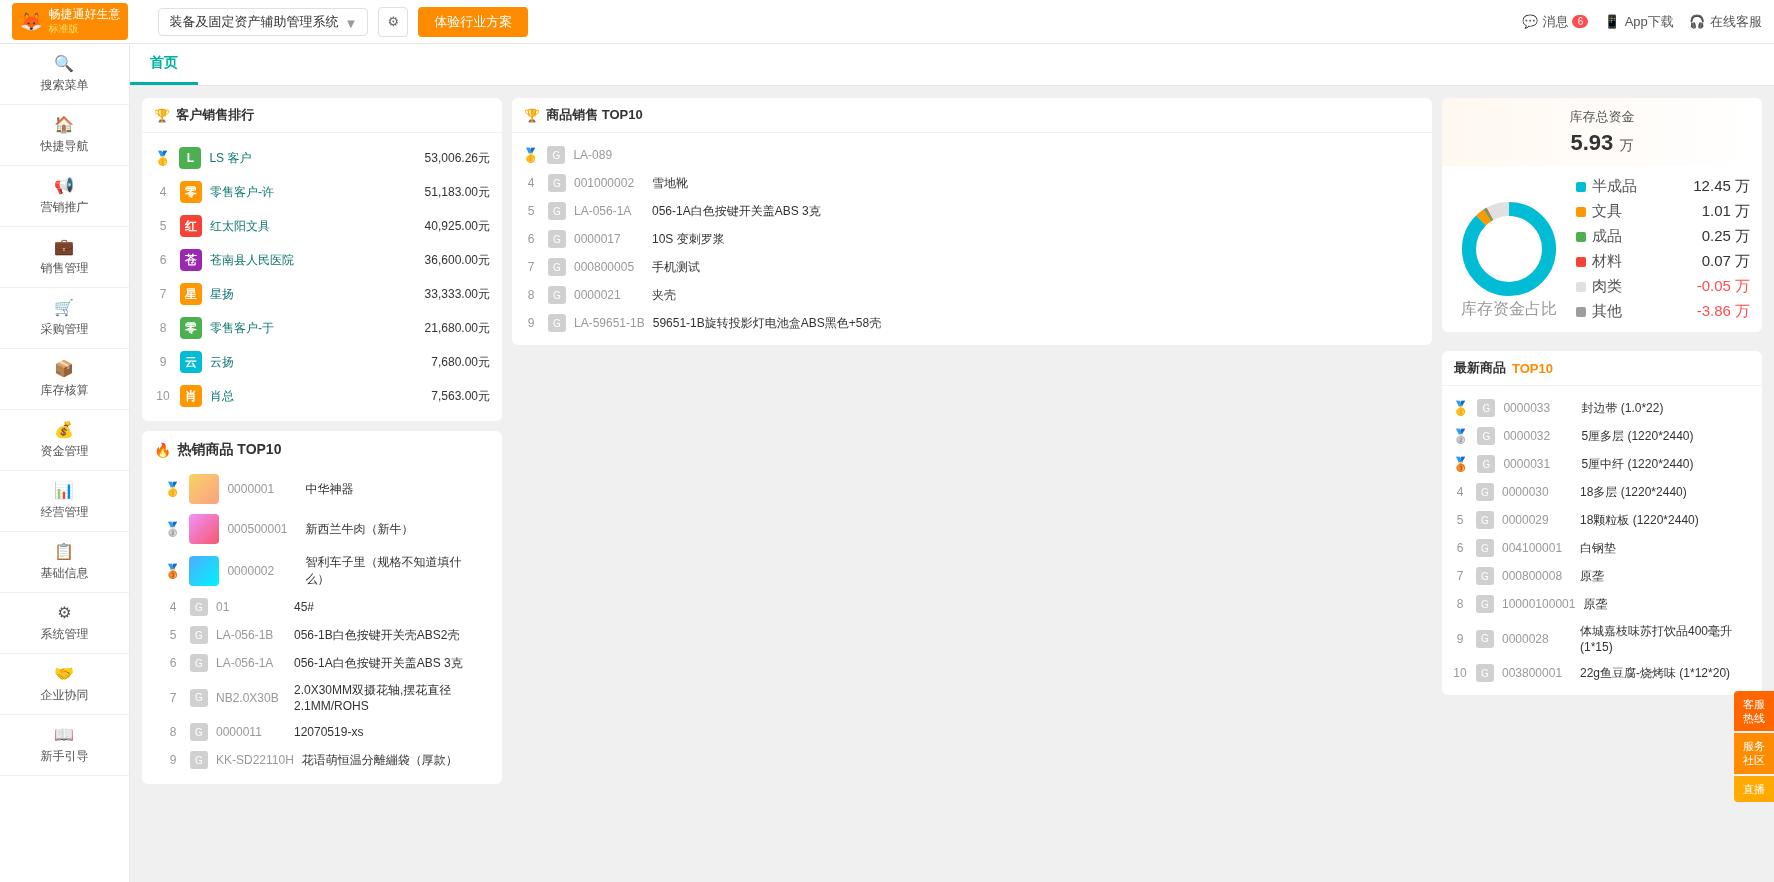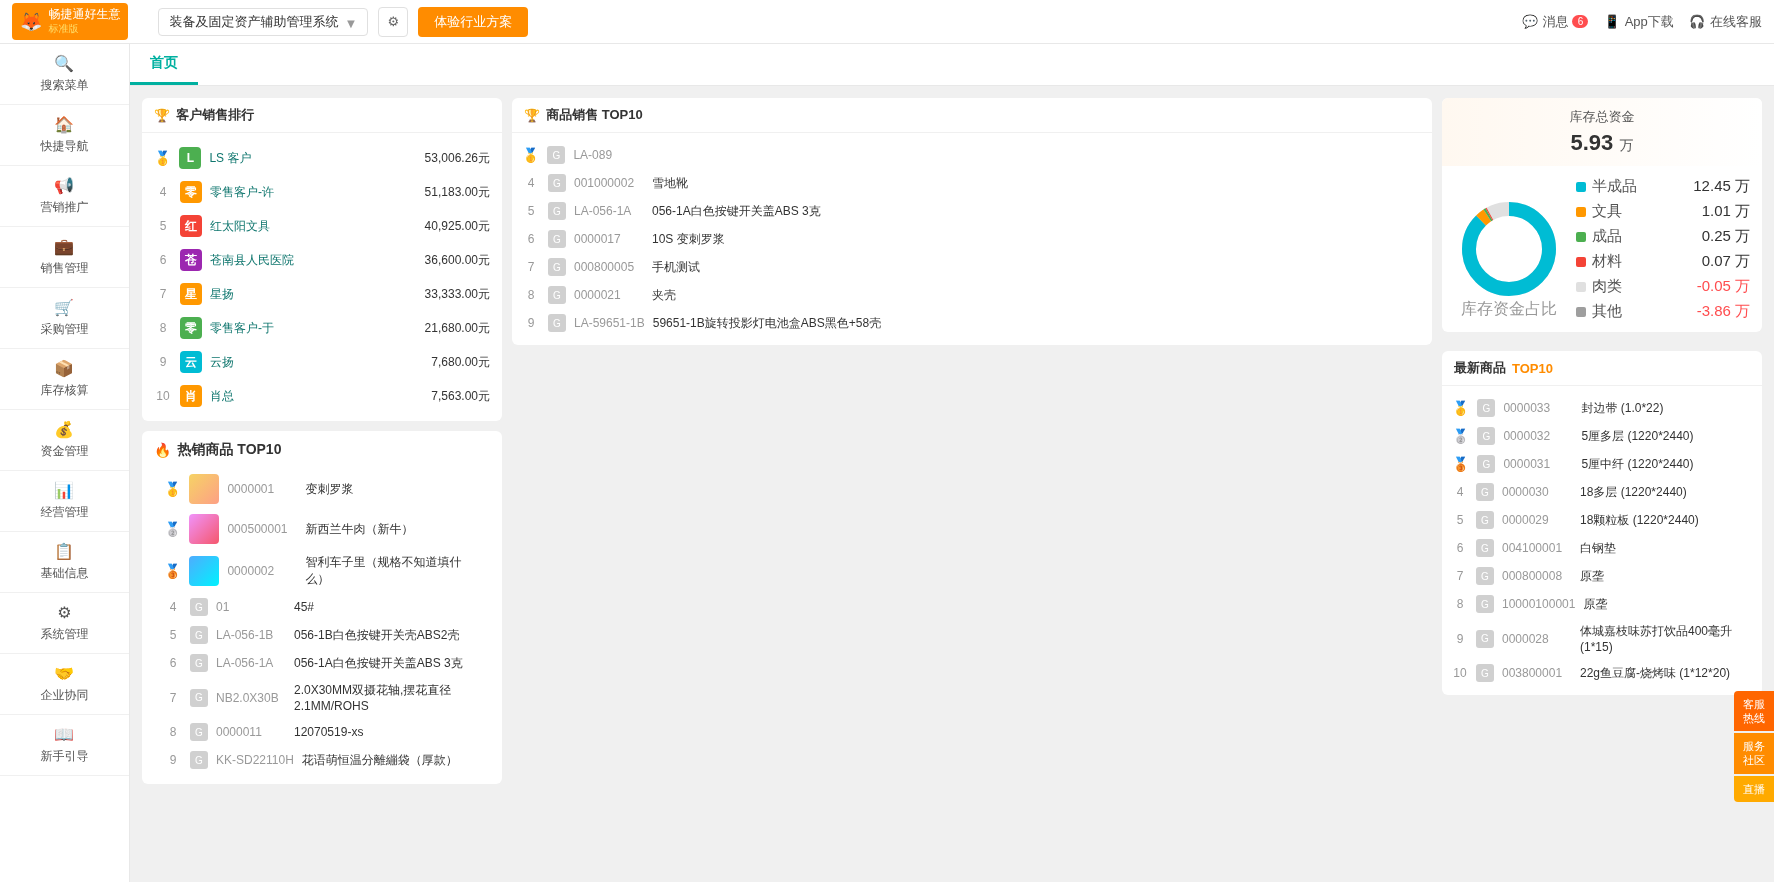--- a/index.html
+++ b/index.html
@@ -528,21 +528,21 @@
         <div class="hot-product-section card">
           <div class="hot-title">
             <span>🔥</span>
             <span>热销商品 TOP10</span>
           </div>
           <div>
             <div class="product-list-item">
               <span class="medal-gold">🥇</span>
               <div class="product-thumb orange-grad" style="background: linear-gradient(135deg,#f6d365,#fda085)"></div>
               <span class="product-code">0000001</span>
-              <span class="product-name">变刺罗浆</span>
+              <span class="product-name">中华神器</span>
             </div>
             <div class="product-list-item">
               <span class="medal-silver">🥈</span>
               <div class="product-thumb" style="background: linear-gradient(135deg,#f093fb,#f5576c)"></div>
               <span class="product-code">000500001</span>
               <span class="product-name">新西兰牛肉（新牛）</span>
             </div>
             <div class="product-list-item">
               <span class="medal-bronze">🥉</span>
               <div class="product-thumb" style="background: linear-gradient(135deg,#4facfe,#00f2fe)"></div>

